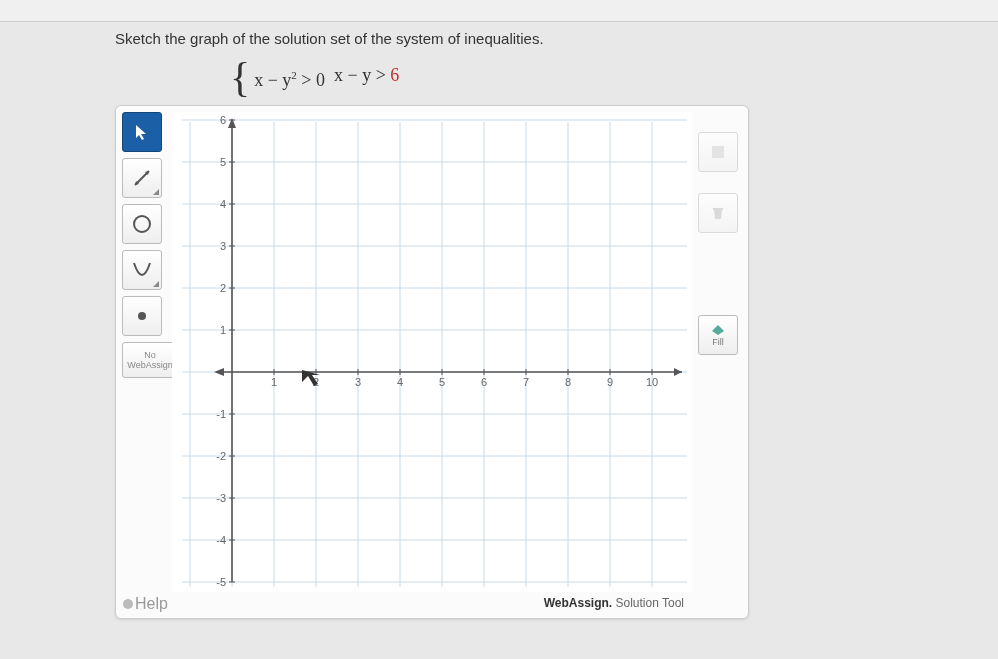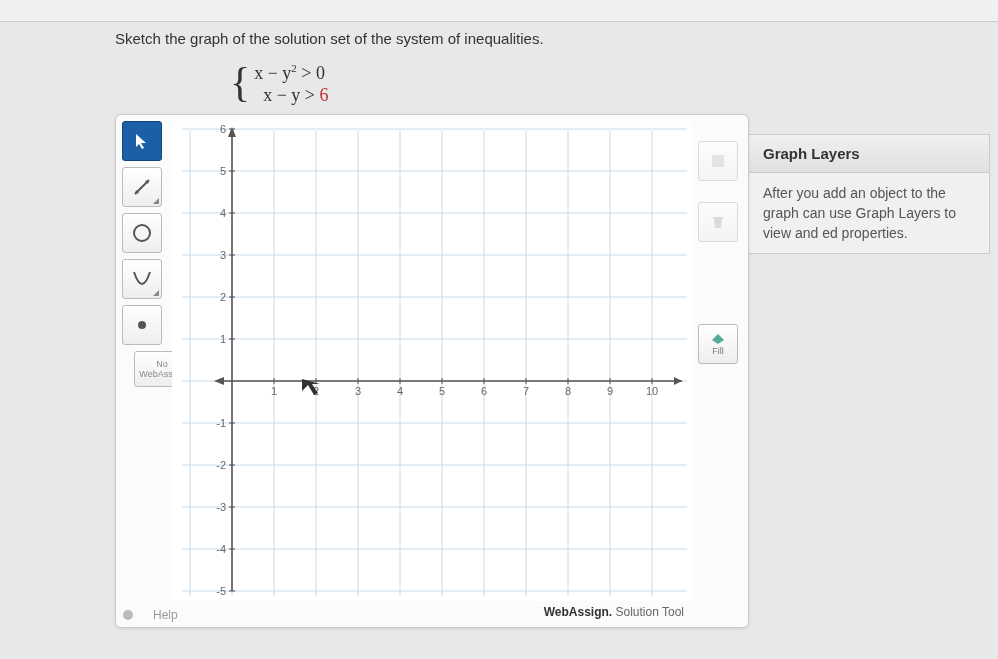--- a/index.html
+++ b/index.html
@@ -32,21 +32,21 @@
     margin-bottom: 8px;
     display: flex;
     align-items: center;
   }
   .brace {
     font-size: 42px;
     line-height: 40px;
     margin-right: 4px;
     font-weight: 100;
   }
-  .eqs { display: flex; flex-direction: column; line-height: 22px;}
+  .eqs { display: flex; flex-direction: row; line-height: 22px;}
   .eq sup { font-size: 11px; vertical-align: super;}
   .red { color: #c03030; }
   .lower {
     display: flex;
     align-items: flex-start;
   }
   .graph-wrap {
     background: #fbfbfb;
     border: 1px solid #ccc;
     border-radius: 6px;
@@ -86,21 +86,20 @@
     border-bottom: 6px solid #888;
   }
   .tool-ns {
     width: 56px; height: 36px;
     border: 1px solid #bbb; border-radius: 3px;
     background: linear-gradient(#fff,#eee);
     font-size: 9px; color: #888;
     display: flex; flex-direction: column;
     align-items: center; justify-content: center;
     cursor: pointer;
-    margin-left: 12px;
   }
   .grid-area {
     position: relative;
     width: 520px;
     height: 480px;
     background: #fff;
   }
   .grid-area svg { width: 100%; height: 100%; }
   .right-toolbar {
     width: 44px;
@@ -119,22 +118,22 @@
   .footer {
     text-align: right;
     font-size: 12px;
     color: #666;
     padding: 4px 8px 2px 0;
   }
   .footer b { color:#333;text-align:center; }
   .help {
     position: absolute;
     left: 6px; bottom: 6px;
-    font-size: 12px; color:#999;
-    display:flex; align-items:center; gap:18px;
+    font-size: 16px; color:#999;
+    display:flex; align-items:center; gap:0;
   }
   .layers-panel {
     margin-left: 0;
     flex: 1;
   }
   .layers-header {
     background: linear-gradient(#f0f0f0,#e0e0e0);
     border: 1px solid #ccc;
     border-left: none;
     padding: 10px 14px;
@@ -323,19 +322,15 @@
 
       <div class="help">
         <svg width="14" height="14" viewBox="0 0 14 14">
               <circle cx="7" cy="7" r="5" fill="#bbb"></circle>
             </svg>
         <span>Help</span>
       </div>
     </div>
     </div>
 
-    <div class="layers-panel">
-      <div class="layers-header">Graph Layers</div>
-      <div class="layers-body">After you add an object to the graph can use Graph Layers to view and ed properties.</div>
-    </div>
 
   </div>
 </div>
 
 </body></html>

